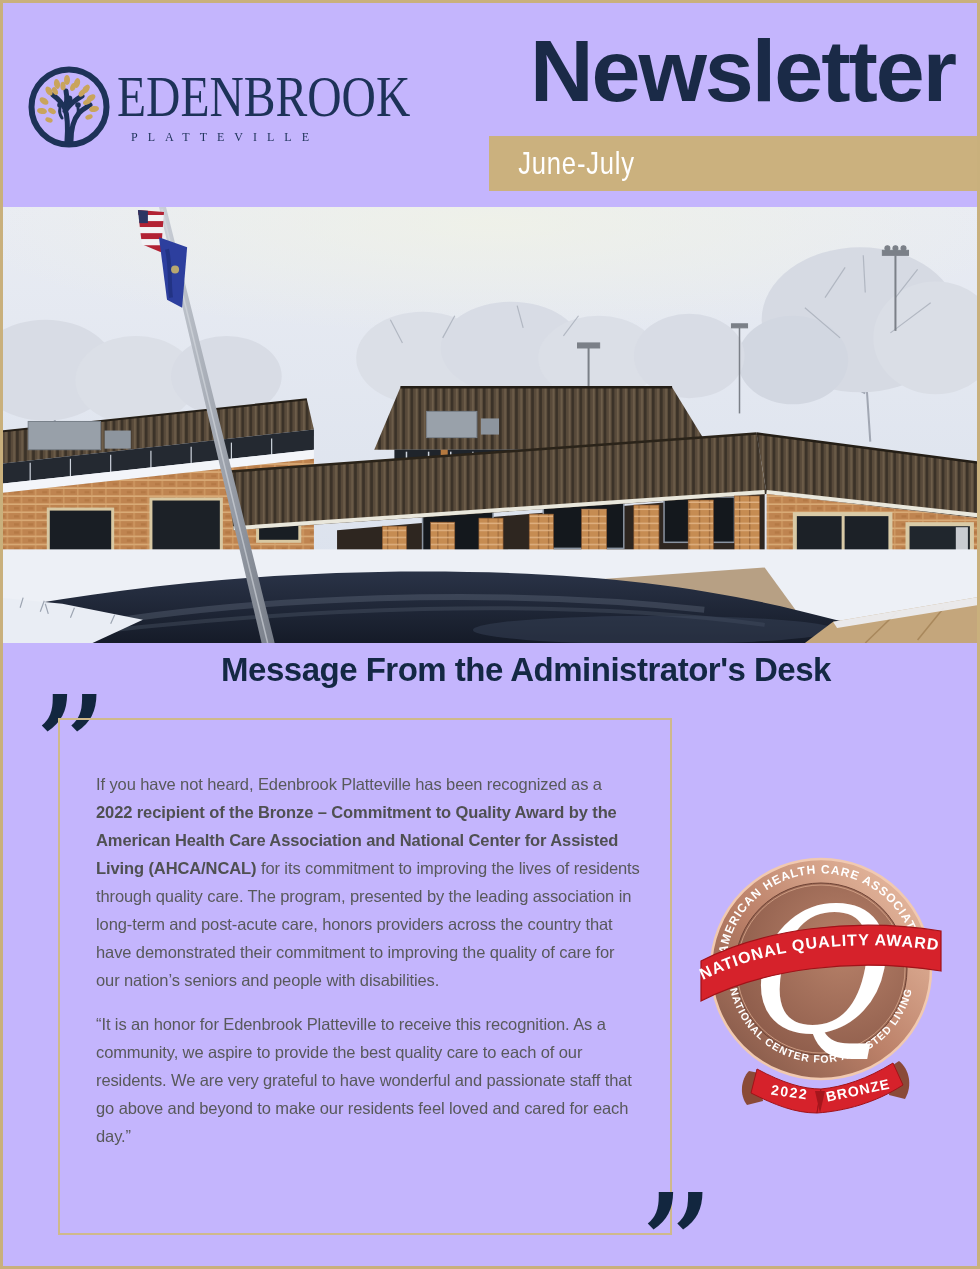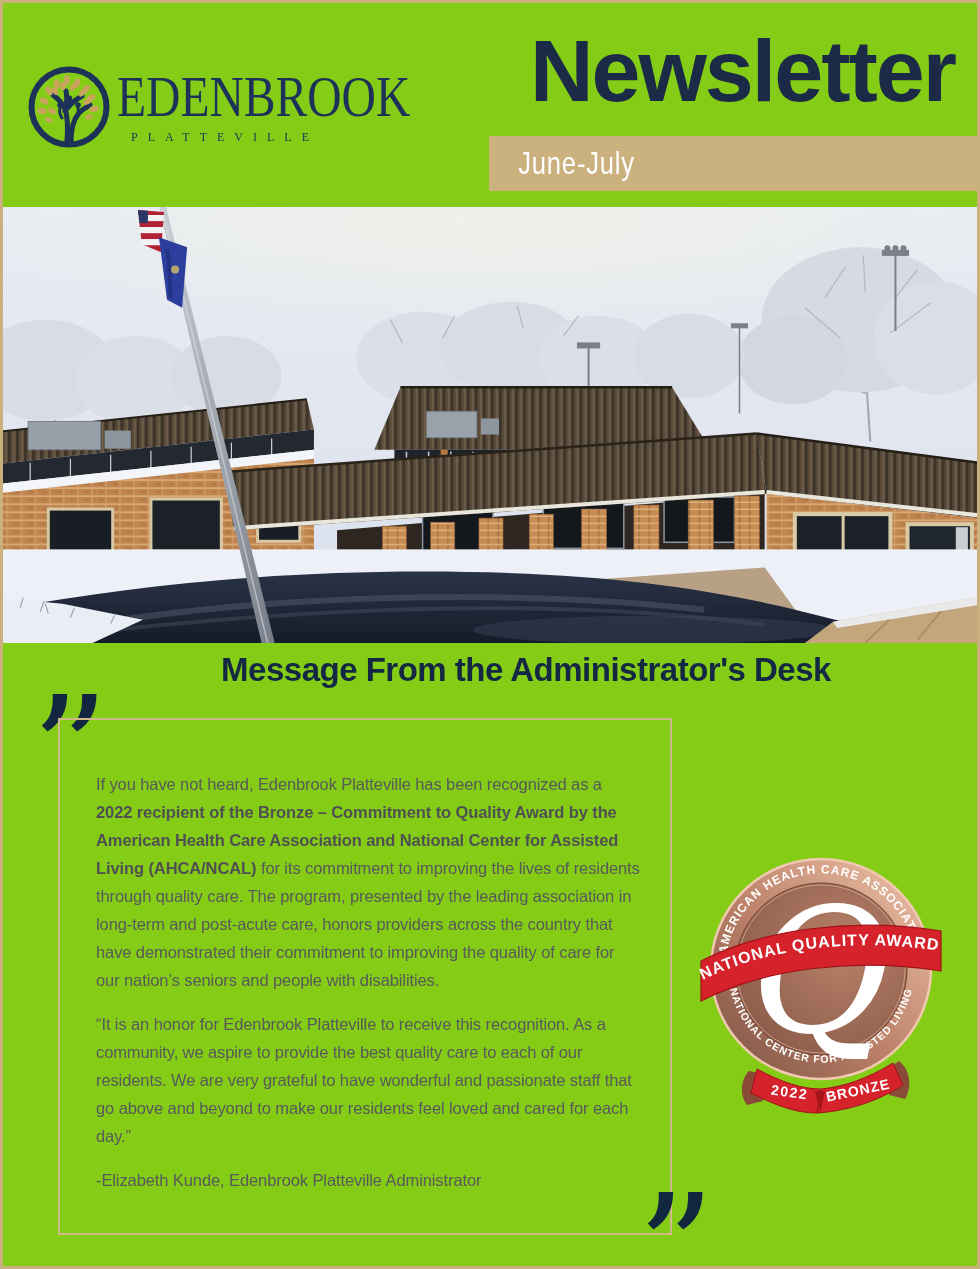--- a/index.html
+++ b/index.html
@@ -1,17 +1,17 @@
 <!DOCTYPE html>
 <html><head>
 <meta charset="utf-8">
 <style>
   html,body{margin:0;padding:0;background:#ffffff;}
   .page{
-    position:relative;width:980px;height:1269px;background:#84cc16;
+    position:relative;width:980px;height:1269px;background:#c4b5fd;
     border:3px solid #c9b07c;box-sizing:border-box;overflow:hidden;
     font-family:"Liberation Sans",sans-serif;
   }
   .abs{position:absolute;}
   
   .logo-mark{left:24px;top:62px;width:84px;height:84px;}
   .brand{left:114px;top:64px;color:#1d3258;font-family:"Liberation Serif",serif;
          font-size:58px;line-height:60px;white-space:nowrap;}
   .brand .squeeze{display:inline-block;transform:scaleX(.82);transform-origin:left;}
   .brand-sub{left:128px;top:127px;color:#1d3258;font-family:"Liberation Serif",serif;
@@ -300,21 +300,20 @@
   </svg>
 
   <div class="abs headline">Message From the Administrator's Desk</div>
 
   <div class="abs bigquote q-open">”</div>
 
   <div class="abs gold-box">
     <div class="box-content">
       <p><span>If you have not heard, Edenbrook Platteville has been recognized as a </span><b>2022 recipient of the Bronze – Commitment to Quality Award by the American Health Care Association and National Center for Assisted Living (AHCA/NCAL)</b><span> for its commitment to improving the lives of residents through quality care.  The program, presented by the leading association in long-term and post-acute care, honors providers across the country that have demonstrated their commitment to improving the quality of care for our nation’s seniors and people with disabilities.</span></p>
       <p>“It is an honor for Edenbrook Platteville to receive this recognition. As a community, we aspire to provide the best quality care to each of our residents. We are very grateful to have wonderful and passionate staff that go above and beyond to make our residents feel loved and cared for each day.”</p>
-      <p>-Elizabeth Kunde, Edenbrook Platteville Administrator</p>
     </div>
   </div>
 
   <svg class="abs seal" viewBox="0 0 236 258">
     <defs>
       <linearGradient id="bronzeBand" x1="0" y1="1" x2="1" y2="0">
         <stop offset="0" stop-color="#774f41"></stop>
         <stop offset=".45" stop-color="#bb8068"></stop>
         <stop offset="1" stop-color="#efc5ab"></stop>
       </linearGradient>

